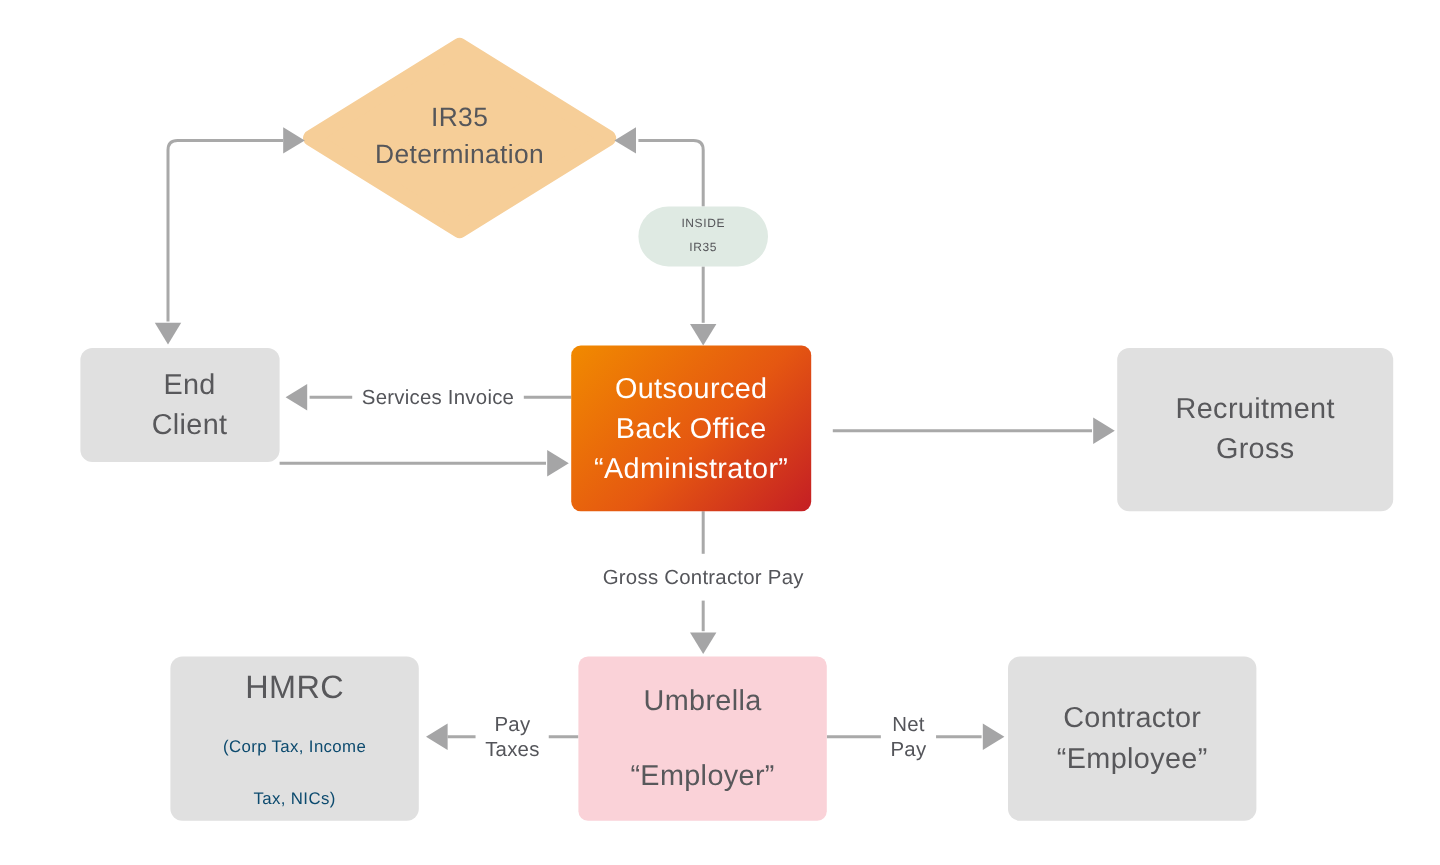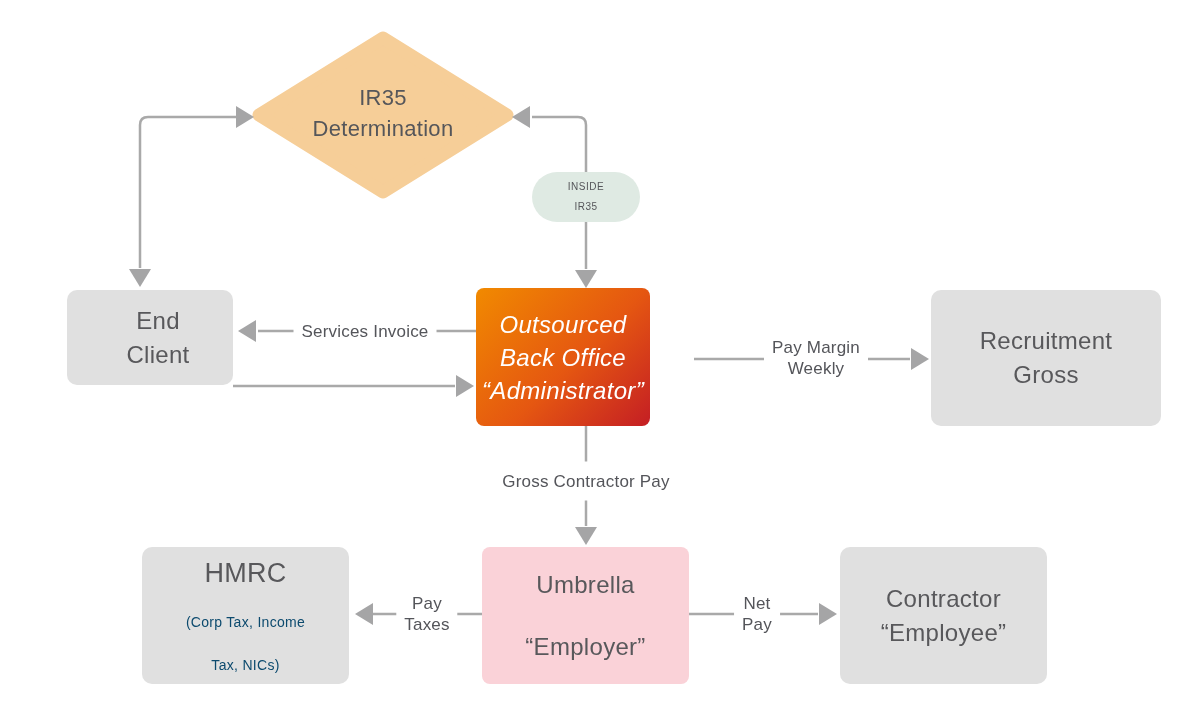--- a/index.html
+++ b/index.html
@@ -115,21 +115,21 @@
   <div class="node pill" style="left:532px; top:172px; width:108px; height:50px;">
     <div class="pline">INSIDE</div>
     <div class="pline">IR35</div>
   </div>
 
   <div class="node gray" style="left:67px; top:290px; width:166px; height:95px;padding-left:16px;">
     <div class="nline">End</div>
     <div class="nline">Client</div>
   </div>
 
-  <div class="node grad" style="left:476px; top:288px; width:174px; height:138px;font-style:italic;">
+  <div class="node grad" style="left:476px; top:288px; width:200px; height:138px;">
     <div class="nline">Outsourced</div>
     <div class="nline">Back Office</div>
     <div class="nline">“Administrator”</div>
   </div>
 
   <div class="node gray" style="left:931px; top:290px; width:230px; height:136px;">
     <div class="nline">Recruitment</div>
     <div class="nline">Gross</div>
   </div>
 
@@ -145,24 +145,20 @@
   </div>
 
   <div class="node gray" style="left:840px; top:547px; width:207px; height:137px;">
     <div class="nline">Contractor</div>
     <div class="nline">“Employee”</div>
   </div>
 
   <div class="edge-label" style="left:365px; top:331px;">Services Invoice</div>
 
 
-  <div class="edge-label" style="left:816px; top:358px;">
-    <div>Pay Margin</div>
-    <div>Weekly</div>
-  </div>
 
   <div class="edge-label tall" style="left:586px; top:481px;">Gross Contractor Pay</div>
 
   <div class="edge-label" style="left:427px; top:614px;">
     <div>Pay</div>
     <div>Taxes</div>
   </div>
 
   <div class="edge-label" style="left:757px; top:614px;">
     <div>Net</div>

